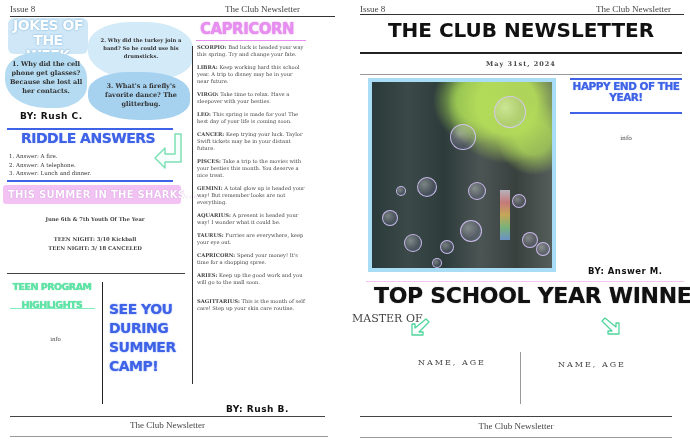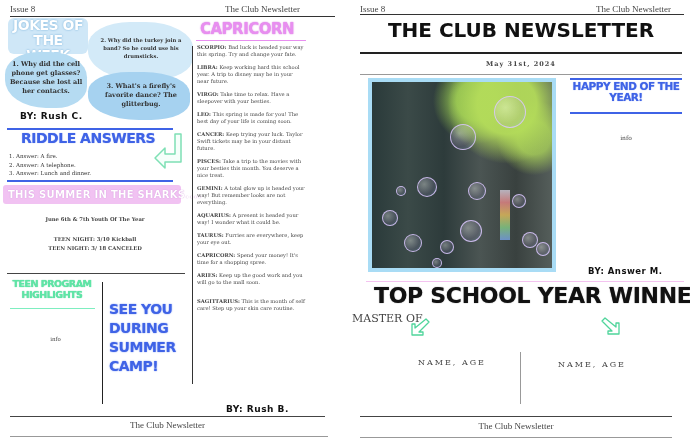--- a/index.html
+++ b/index.html
@@ -68,21 +68,21 @@
     <div class="abs" style="left:3px;top:185px;width:178px;height:19px;background:#f1c2f2;border-radius:3px;"></div>
     <div class="abs display" style="left:8px;top:189px;width:172px;font-size:10px;color:#fff;letter-spacing:0.3px;white-space:nowrap;text-shadow:0 0 1px #c27ad0;">THIS SUMMER IN THE SHARKS....</div>
     <div class="abs" style="left:10px;top:216px;width:170px;text-align:center;font-size:5.3px;font-weight:bold;color:#444;">June 6th &amp; 7th Youth Of The Year</div>
     <div class="abs" style="left:10px;top:236px;width:170px;text-align:center;font-size:5.3px;font-weight:bold;color:#444;">TEEN NIGHT:  3/10 Kickball</div>
     <div class="abs" style="left:10px;top:245px;width:170px;text-align:center;font-size:5.3px;font-weight:bold;color:#444;">TEEN NIGHT: 3/ 18 CANCELED</div>
   </div>
 
   <div class="rule" style="left:7px;top:273px;width:178px;border-top:1.5px solid #444;"></div>
 
   <div>
-    <div class="abs display" style="left:8px;top:278px;width:88px;text-align:center;font-size:9.5px;line-height:11px;color:#5ee6a6;text-shadow:0 0 1px #3cc486;">TEEN PROGRAM HIGHLIGHTS</div>
+    <div class="abs display" style="left:8px;top:278px;width:88px;text-align:center;font-size:9.5px;line-height:18px;color:#5ee6a6;text-shadow:0 0 1px #3cc486;">TEEN PROGRAM HIGHLIGHTS</div>
     <div class="rule" style="left:10px;top:308px;width:85px;border-top:1.5px solid #7eeec0;"></div>
     <div class="abs" style="left:8px;top:336px;width:95px;text-align:center;font-size:5.5px;color:#444;">info</div>
   </div>
   <div class="abs" style="left:102px;top:282px;width:0;height:122px;border-left:1.5px solid #222;"></div>
 
   <div class="abs display" style="left:109px;top:300px;width:82px;font-size:14px;line-height:19px;color:#3f63e6;text-shadow:0 0 1.5px #6f8cf0;">SEE YOU DURING SUMMER CAMP!</div>
 
   <div>
     <div class="abs display" style="left:200px;top:20px;font-size:15px;color:#e88ef0;text-shadow:0 0 1.5px #cf6fd9;">CAPRICORN</div>
     <div class="rule" style="left:196px;top:40px;width:110px;border-top:1.5px solid #e88ef0;"></div>

